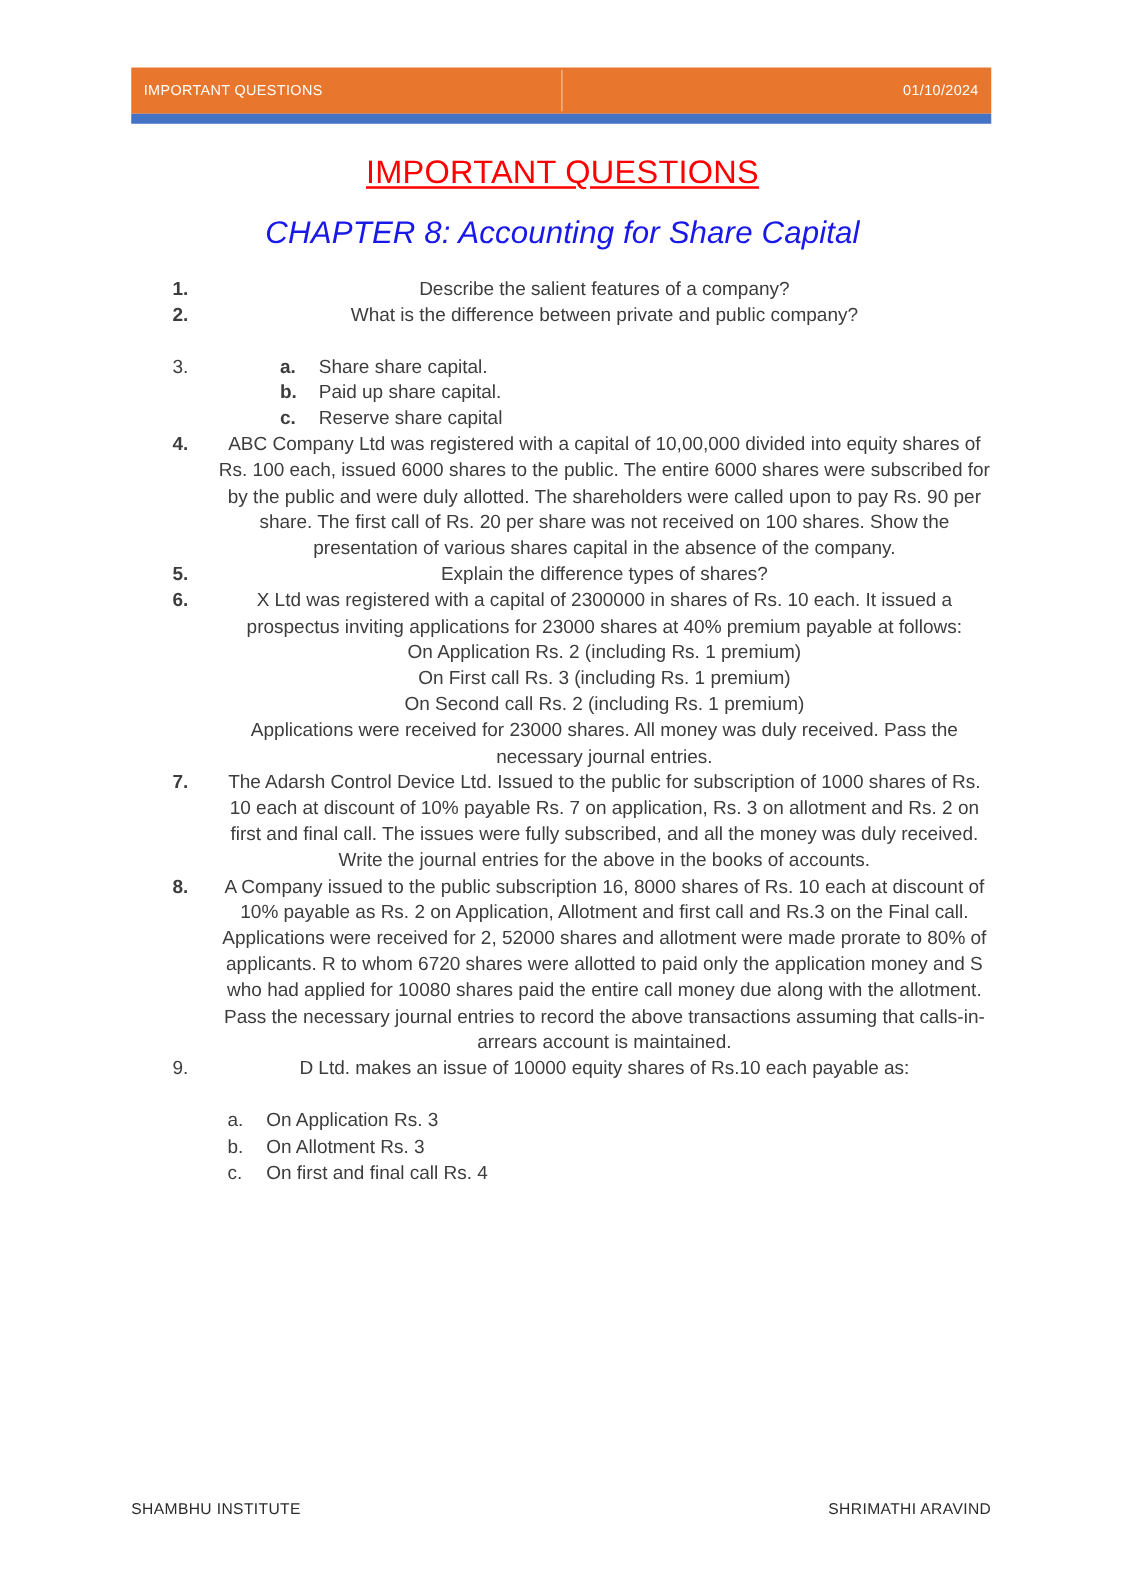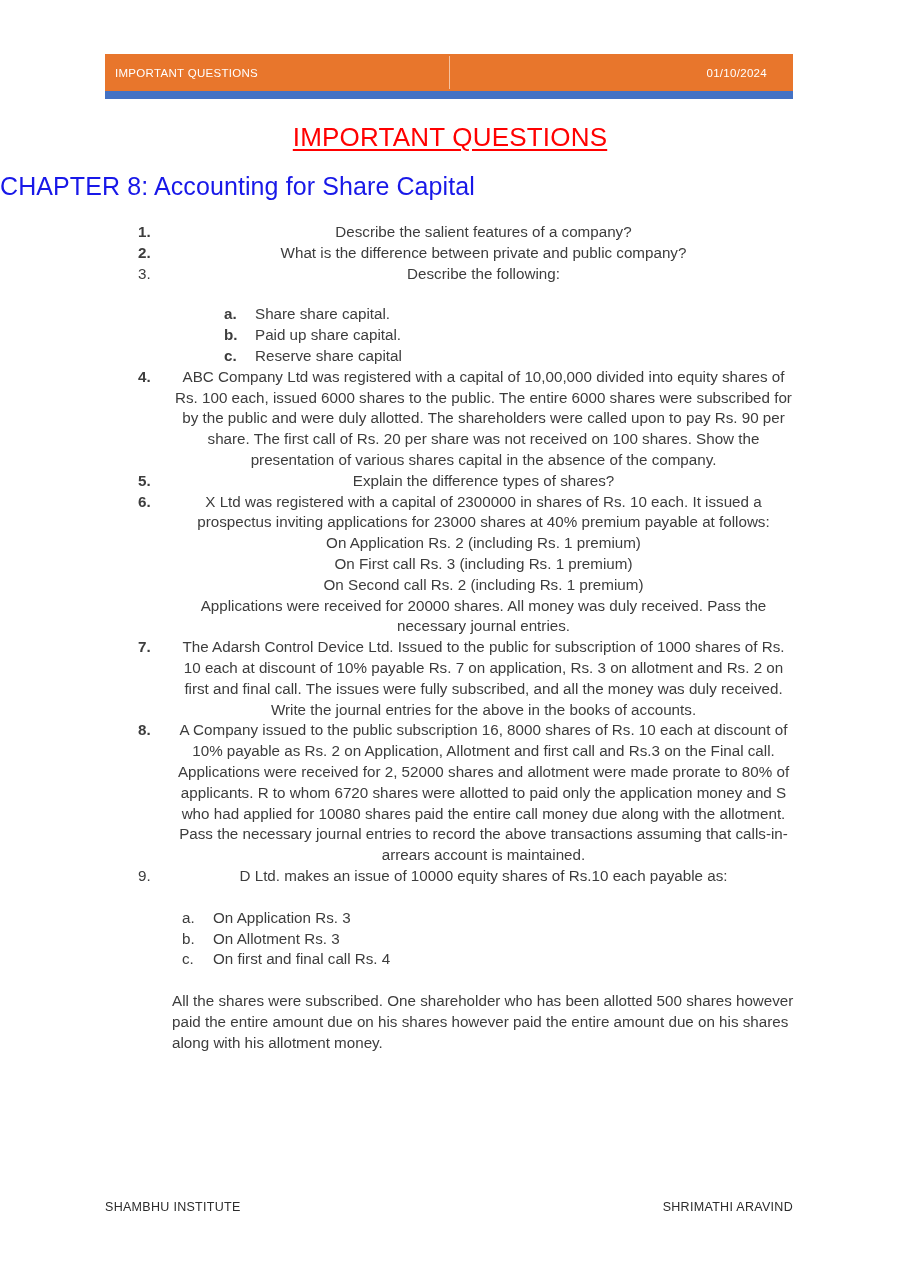--- a/index.html
+++ b/index.html
@@ -45,21 +45,21 @@
   .header-divider {
     position: absolute;
     left: 344px;
     top: 2px;
     width: 1px;
     height: 33px;
     background: rgba(255,255,255,0.55);
   }
   .header-right {
     position: absolute;
-    right: 26px;
+    right: 10px;
     font-size: 11.5px;
     letter-spacing: 0.3px;
     color: #ffffff;
     white-space: nowrap;
     margin-left: 12px;
   }
   .header-rule {
     position: absolute;
     left: 105px;
     top: 91px;
@@ -79,23 +79,25 @@
     color: #FF0000;
     text-decoration: underline;
     text-underline-offset: 3px;
     letter-spacing: 0.2px;
   }
   .doc-subtitle {
     position: absolute;
     left: 0;
     top: 172px;
     width: 900px;
+    text-align: center;
     font-size: 25px;
     color: #1818E8;
     letter-spacing: 0.1px;
+    font-style: italic;
   }
 
   
   .content {
     position: absolute;
     left: 0;
     top: 222px;
     width: 900px;
   }
   ol.qlist {
@@ -191,23 +193,20 @@
           </span>
         </li>
         <li class="qitem">
           <span class="qnum bold">2.</span>
           <span class="qtext">
             <span class="line">What is the difference between private and public company?</span>
           </span>
         </li>
         <li class="qitem">
           <span class="qnum">3.</span>
-          <span class="qtext">
-            <span class="line">Describe the following:</span>
-          </span>
           <ul class="sublist indent-a">
             <li class="subitem"><span class="subnum bold">a.</span><span>Share share capital.</span></li>
             <li class="subitem"><span class="subnum bold">b.</span><span>Paid up share capital.</span></li>
             <li class="subitem"><span class="subnum bold">c.</span><span>Reserve share capital</span></li>
           </ul>
         </li>
         <li class="qitem">
           <span class="qnum bold">4.</span>
           <span class="qtext">
             <span class="line">ABC Company Ltd was registered with a capital of 10,00,000 divided into equity shares of Rs. 100 each, issued 6000 shares to the public. The entire 6000 shares were subscribed for by the public and were duly allotted. The shareholders were called upon to pay Rs. 90 per share. The first call of Rs. 20 per share was not received on 100 shares. Show the presentation of various shares capital in the absence of the company.</span>
@@ -219,21 +218,21 @@
             <span class="line">Explain the difference types of shares?</span>
           </span>
         </li>
         <li class="qitem">
           <span class="qnum bold">6.</span>
           <span class="qtext">
             <span class="line">X Ltd was registered with a capital of 2300000 in shares of Rs. 10 each. It issued a prospectus inviting applications for 23000 shares at 40% premium payable at follows:</span>
             <span class="line">On Application Rs. 2 (including Rs. 1 premium)</span>
             <span class="line">On First call Rs. 3 (including Rs. 1 premium)</span>
             <span class="line">On Second call Rs. 2 (including Rs. 1 premium)</span>
-            <span class="line">Applications were received for 20000 shares. All money was duly received. Pass the necessary journal entries.</span>
+            <span class="line">Applications were received for 23000 shares. All money was duly received. Pass the necessary journal entries.</span>
           </span>
         </li>
         <li class="qitem">
           <span class="qnum bold">7.</span>
           <span class="qtext">
             <span class="line">The Adarsh Control Device Ltd. Issued to the public for subscription of 1000 shares of Rs. 10 each at discount of 10% payable Rs. 7 on application, Rs. 3 on allotment and Rs. 2 on first and final call. The issues were fully subscribed, and all the money was duly received.</span>
             <span class="line">Write the journal entries for the above in the books of accounts.</span>
           </span>
         </li>
         <li class="qitem">
@@ -247,21 +246,20 @@
           <span class="qtext">
             <span class="line">D Ltd. makes an issue of 10000 equity shares of Rs.10 each payable as:</span>
           </span>
           <ul class="sublist indent-b">
             <li class="subitem"><span class="subnum">a.</span><span>On Application Rs. 3</span></li>
             <li class="subitem"><span class="subnum">b.</span><span>On Allotment Rs. 3</span></li>
             <li class="subitem"><span class="subnum">c.</span><span>On first and final call Rs. 4</span></li>
           </ul>
         </li>
       </ol>
-    <div class="closing-para">All the shares were subscribed. One shareholder who has been allotted 500 shares however paid the entire amount due on his shares however paid the entire amount due on his shares along with his allotment money.</div>
   </div>
 
   <div class="footer">
     <span>SHAMBHU INSTITUTE</span>
     <span>SHRIMATHI ARAVIND</span>
   </div>
 
 </div>
 
 </body></html>

